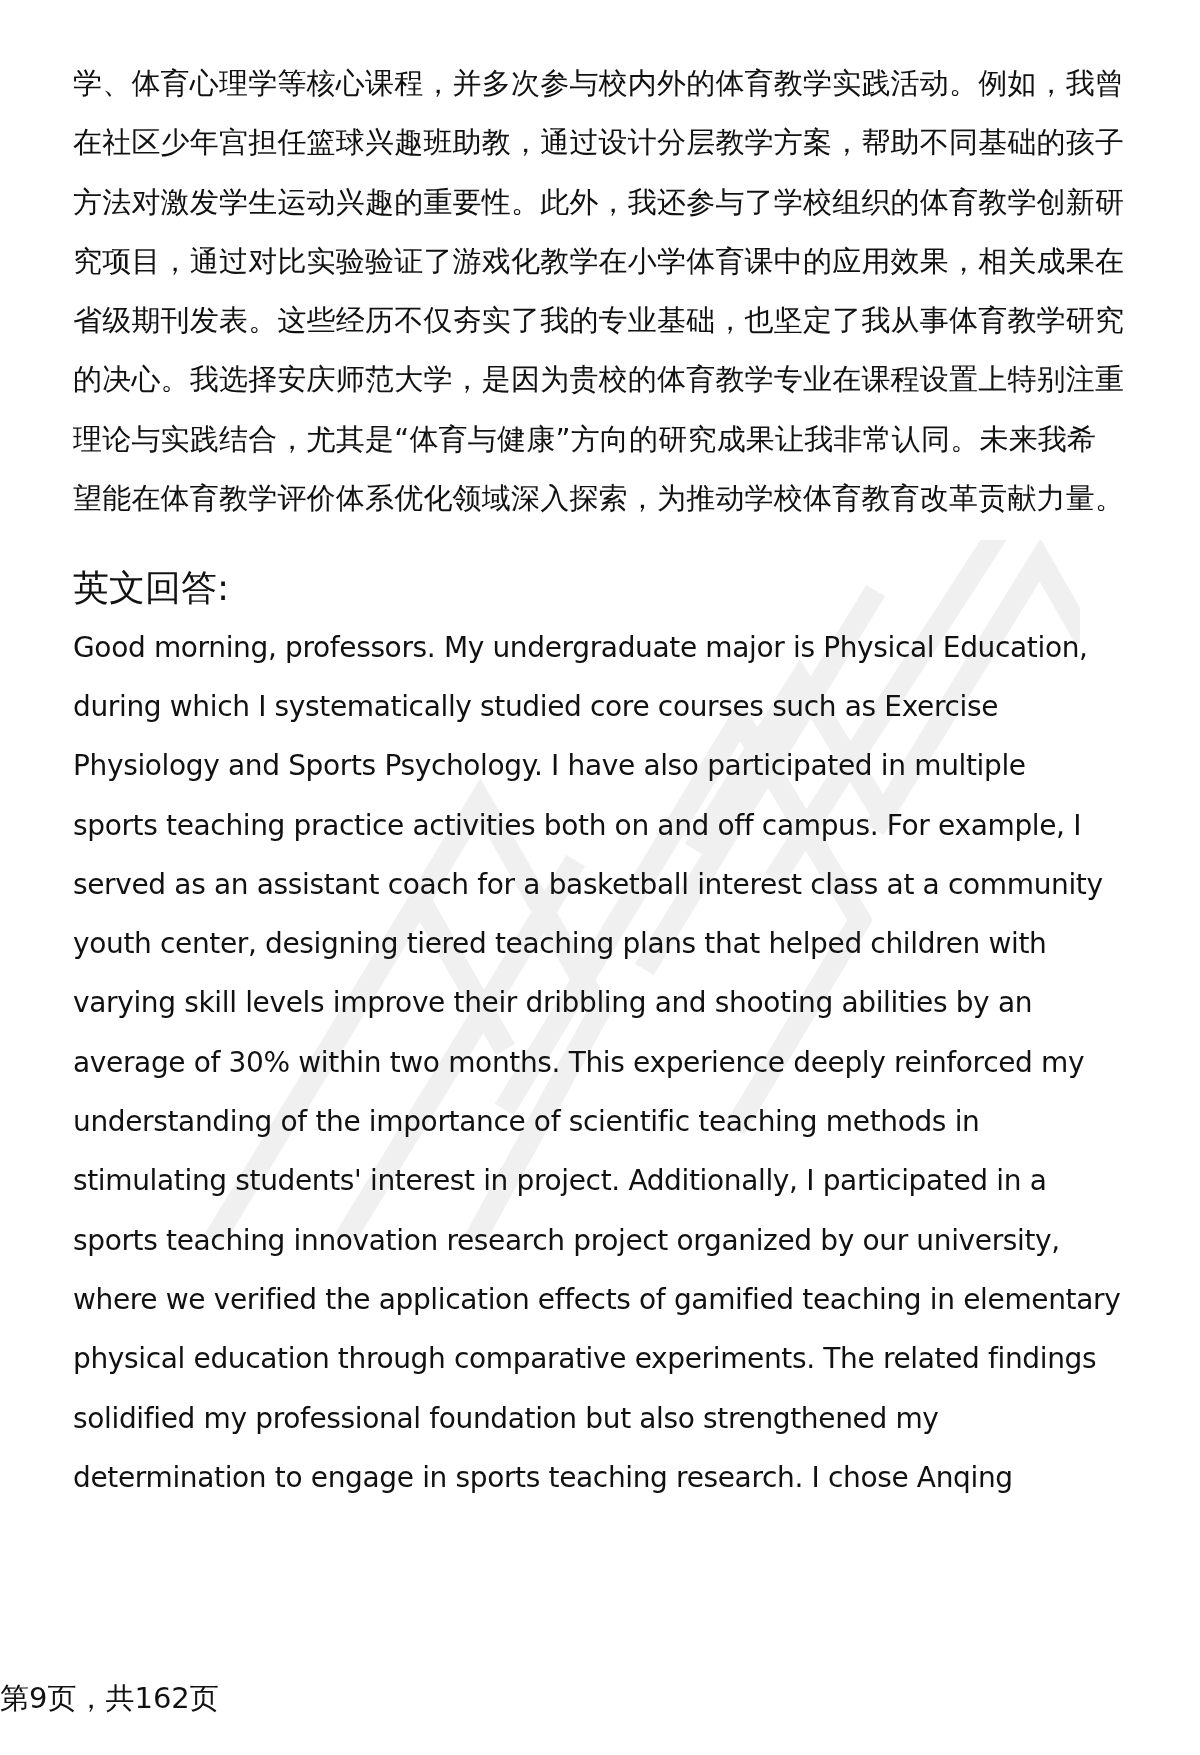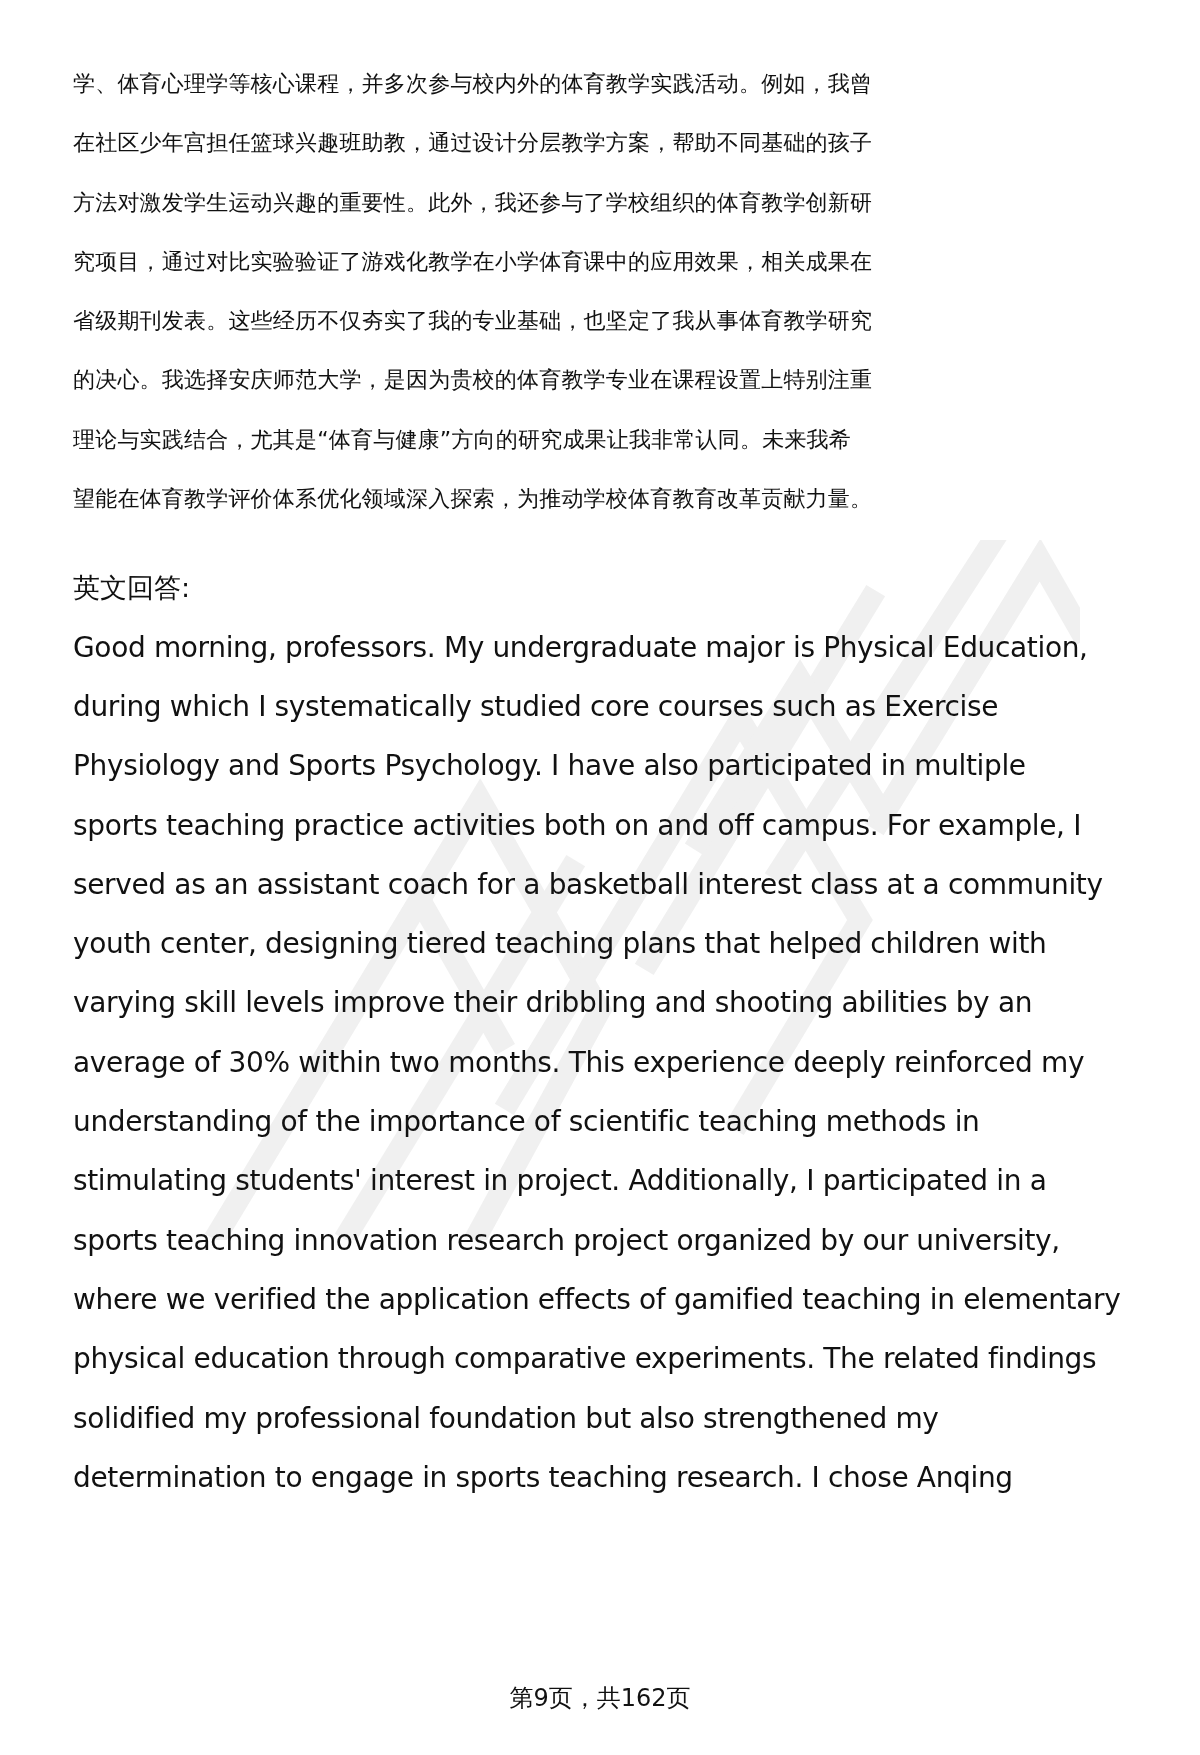--- a/index.html
+++ b/index.html
@@ -30,41 +30,41 @@
     top: 54px;
     width: 1080px;
   }
   .line {
     display: block;
     height: 59.3px;
     line-height: 59.3px;
     white-space: nowrap;
   }
   .zh {
-    font-size: 22px;
+    font-size: 29px;
     letter-spacing: 0.2px;
   }
   .en {
     font-size: 28px;
     letter-spacing: -0.35px;
     word-spacing: 0px;
   }
   .label {
-    font-size: 27px;
+    font-size: 36px;
   }
   .gap {
     height: 30px;
   }
   .footer {
     position: absolute;
     left: 0;
     width: 1200px;
     top: 1678px;
-    text-align: center;
-    font-size: 24px;
+    text-align: left;
+    font-size: 29px;
     line-height: 40px;
     color: #111111;
   }
 </style>
 </head>
 <body>
 
 <svg class="watermark" viewBox="0 0 900 700">
   <g fill="none" stroke="#e4e4e4" stroke-width="22" stroke-linecap="square">
     <path d="M40 690 L300 260 L420 470 L300 690"></path>

